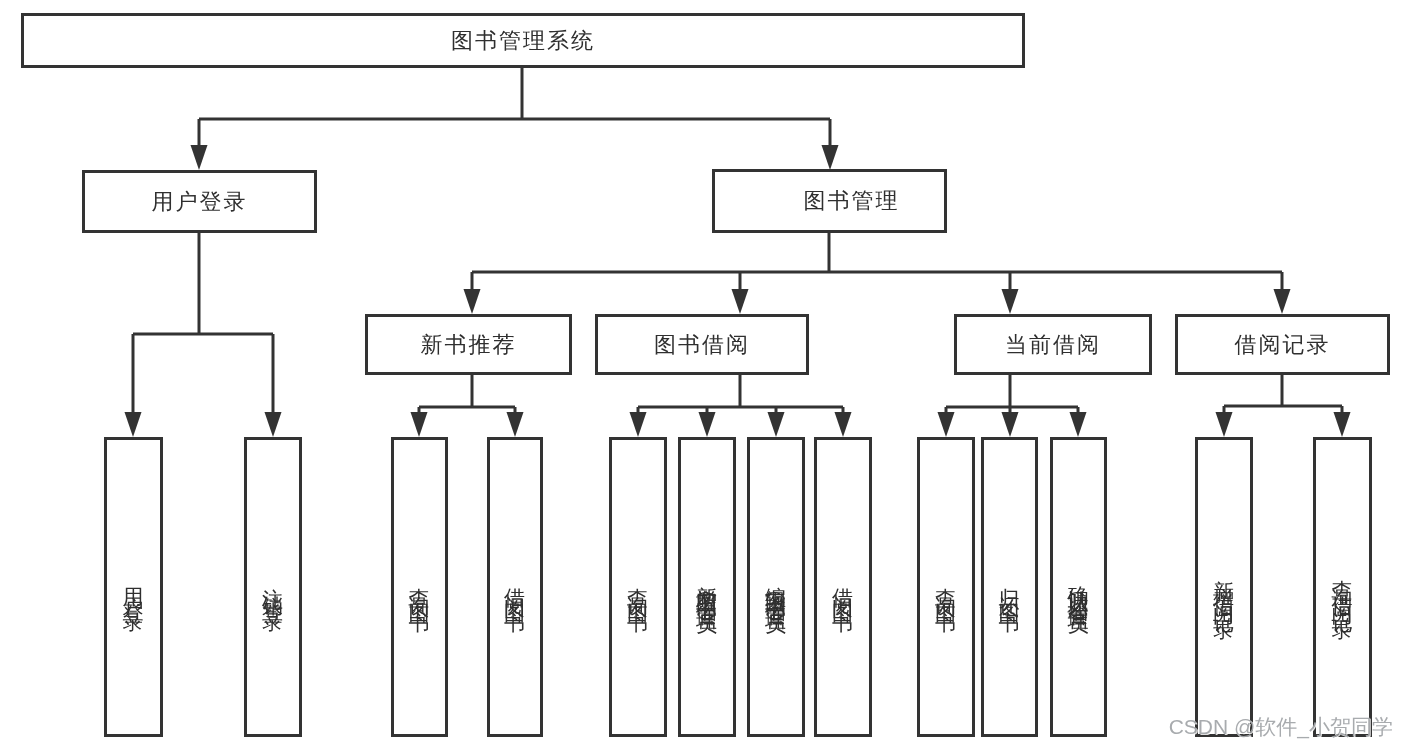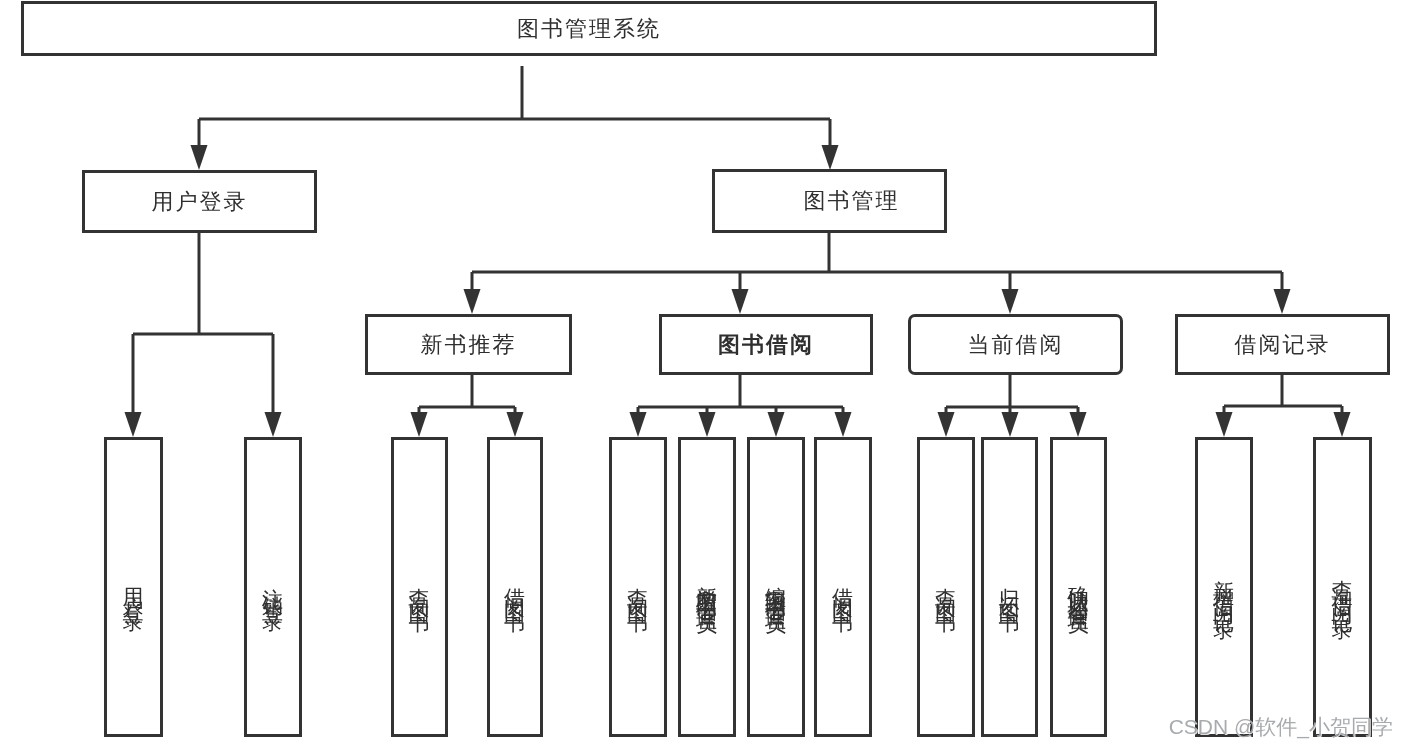--- a/index.html
+++ b/index.html
@@ -133,38 +133,38 @@
         <line x1="1282" y1="375" x2="1282" y2="406"></line>
         <line x1="1224" y1="406" x2="1342" y2="406"></line>
         <line x1="1224" y1="406" x2="1224" y2="414"></line>
         <polygon points="1215.5,412 1232.5,412 1224,437" stroke="none"></polygon>
         <line x1="1342" y1="406" x2="1342" y2="414"></line>
         <polygon points="1333.5,412 1350.5,412 1342,437" stroke="none"></polygon>
       </g>
     </g>
   </svg>
 
-  <div class="node hnode" style="left:21px; top:1px; width:1136px; height:55px;">
+  <div class="node hnode" style="left:21px; top:13px; width:1004px; height:55px;">
     <span class="label">图书管理系统</span>
   </div>
 
   <div class="node hnode" style="left:82px; top:170px; width:235px; height:63px;">
     <span class="label">用户登录</span>
   </div>
   <div class="node hnode" style="left:712px; top:169px; width:235px; height:64px;padding-left:44px;">
     <span class="label">图书管理</span>
   </div>
 
   <div class="node hnode" style="left:365px; top:314px; width:207px; height:61px;">
     <span class="label">新书推荐</span>
   </div>
-  <div class="node hnode" style="left:659px; top:314px; width:214px; height:61px;font-weight:bold;">
+  <div class="node hnode" style="left:595px; top:314px; width:214px; height:61px;">
     <span class="label">图书借阅</span>
   </div>
-  <div class="node hnode" style="left:908px; top:314px; width:215px; height:61px;border-radius:7px;">
+  <div class="node hnode" style="left:954px; top:314px; width:198px; height:61px;">
     <span class="label">当前借阅</span>
   </div>
   <div class="node hnode" style="left:1175px; top:314px; width:215px; height:61px;">
     <span class="label">借阅记录</span>
   </div>
 
   <div class="node vnode" style="left:104px; top:437px; width:59px; height:300px;">
     <span class="label">用户登录</span>
   </div>
   <div class="node vnode" style="left:244px; top:437px; width:58px; height:300px;">

